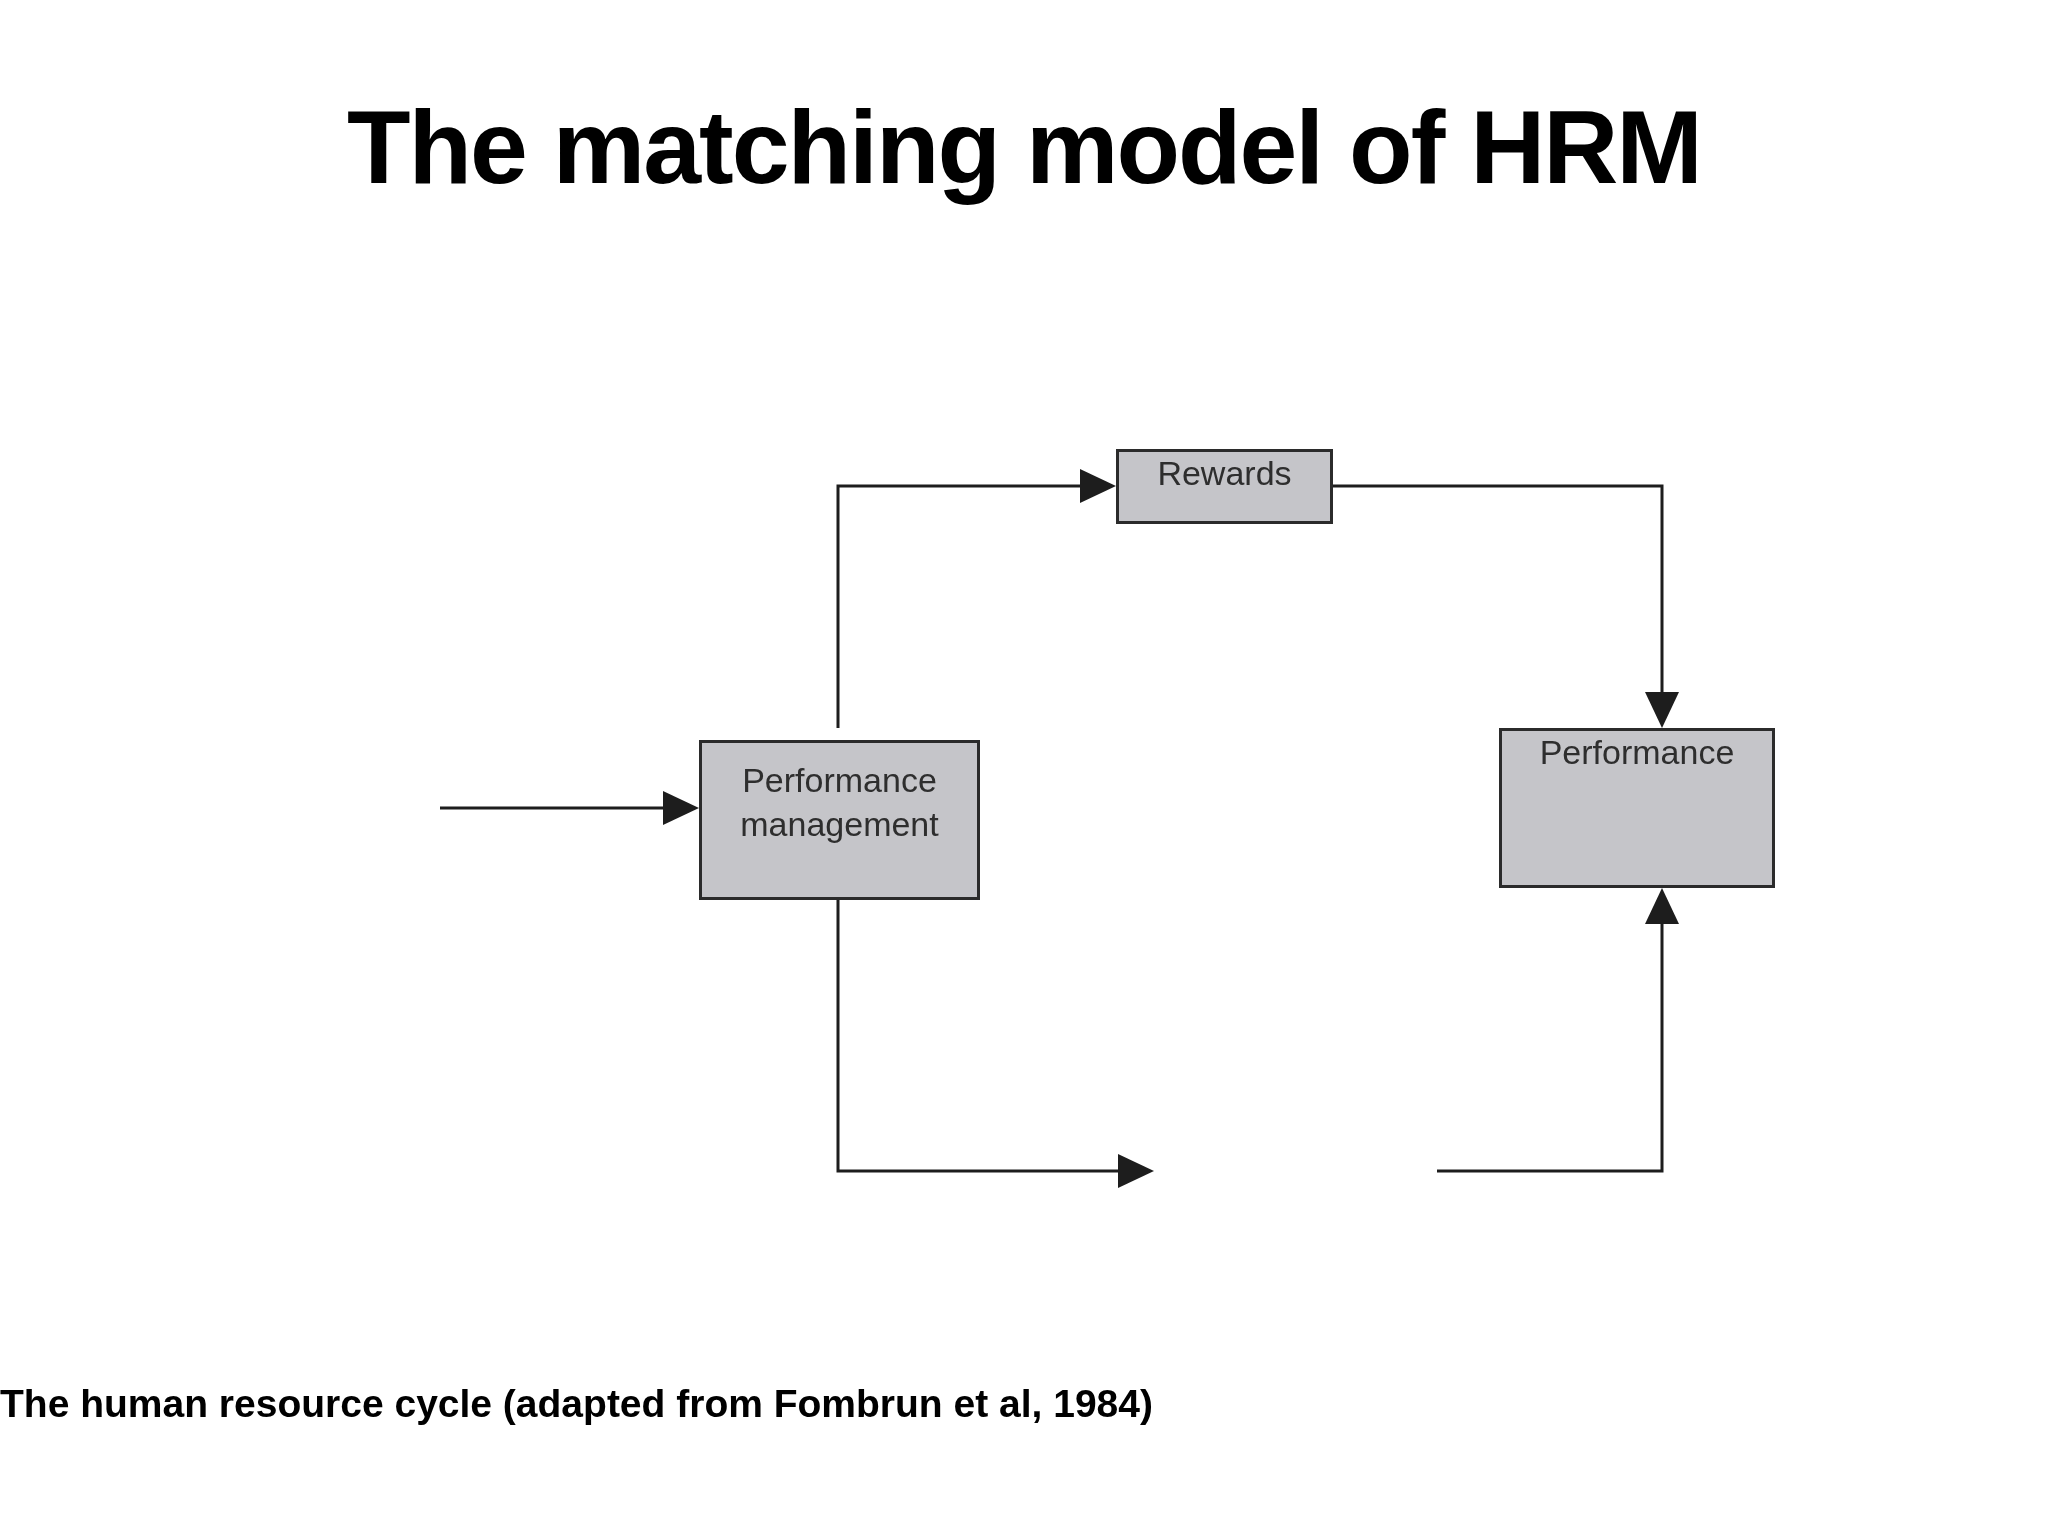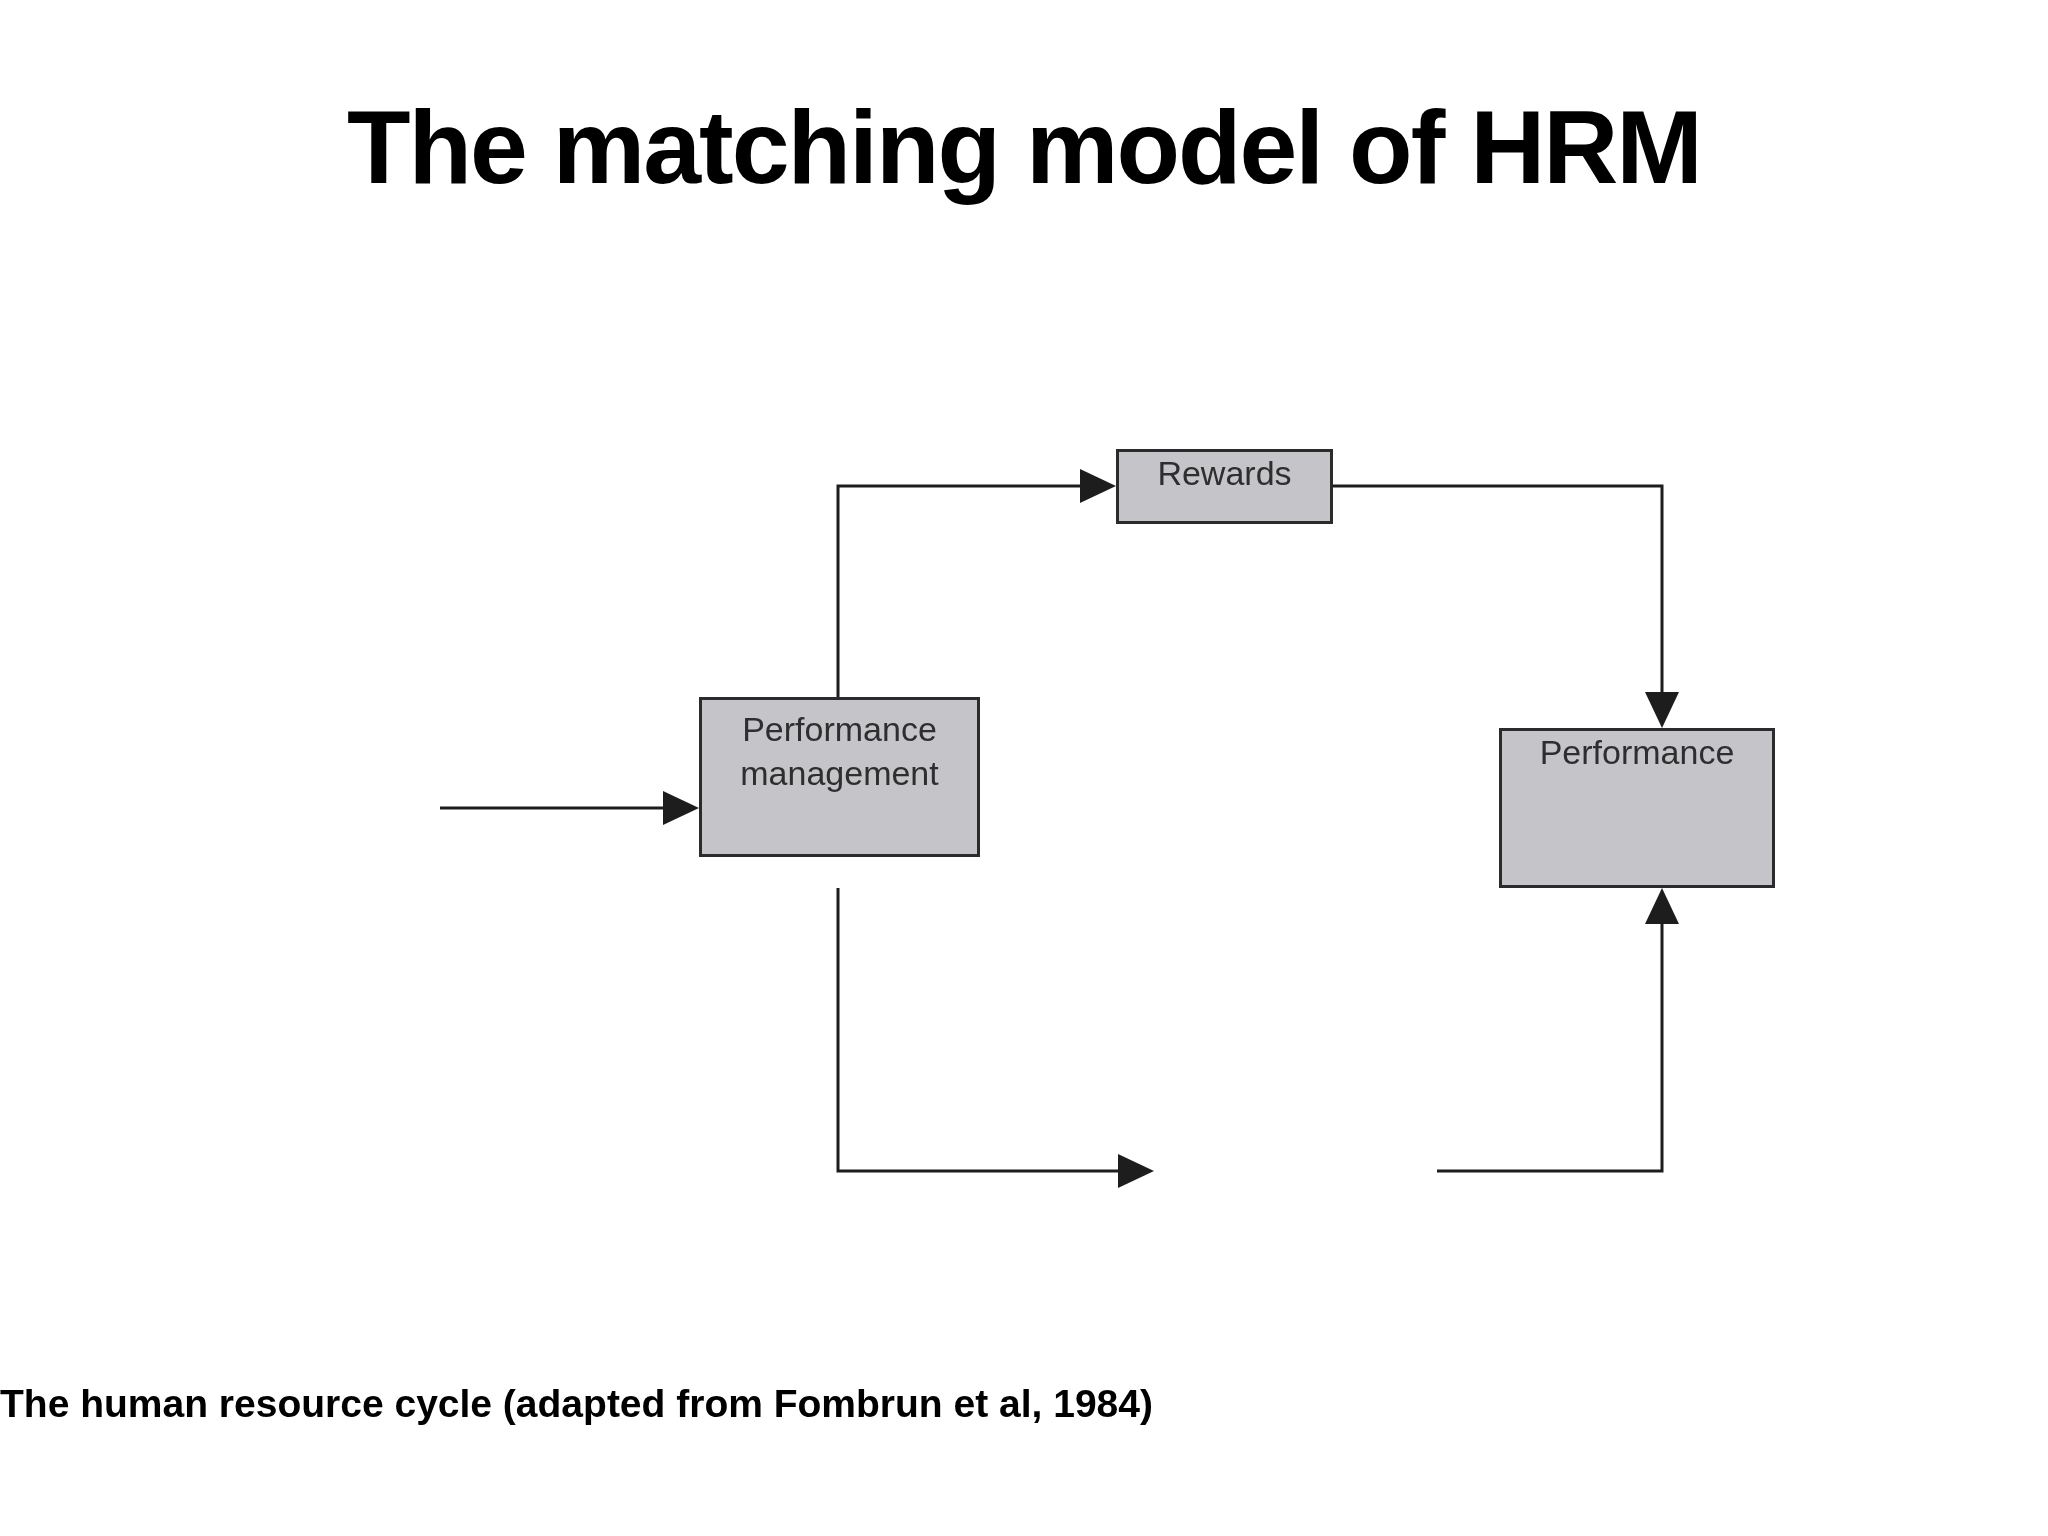--- a/index.html
+++ b/index.html
@@ -57,21 +57,21 @@
     border: 3px solid var(--box-border);
     display: flex;
     align-items: flex-start;
     justify-content: center;
     text-align: center;
     color: var(--node-text);
     font-size: 34px;
     line-height: 1.28;
   }
   .node-selection              { left: 235px;  top: 727px;  width: 206px; height: 161px; }
-  .node-performance-management { left: 699px;  top: 697px;  width: 281px; height: 160px; padding: 8px 26px; }
+  .node-performance-management { left: 699px;  top: 740px;  width: 281px; height: 160px; padding: 16px 26px; }
   .node-rewards                { left: 1116px; top: 449px;  width: 217px; height: 75px; }
   .node-development            { left: 1154px; top: 1132px; width: 283px; height: 78px; }
   .node-performance            { left: 1499px; top: 728px;  width: 276px; height: 160px; }
   .caption {
     position: absolute;
     top: 1382px;
     left: 0;
     width: 100%;
     text-align: left;
     font-size: 39px;

